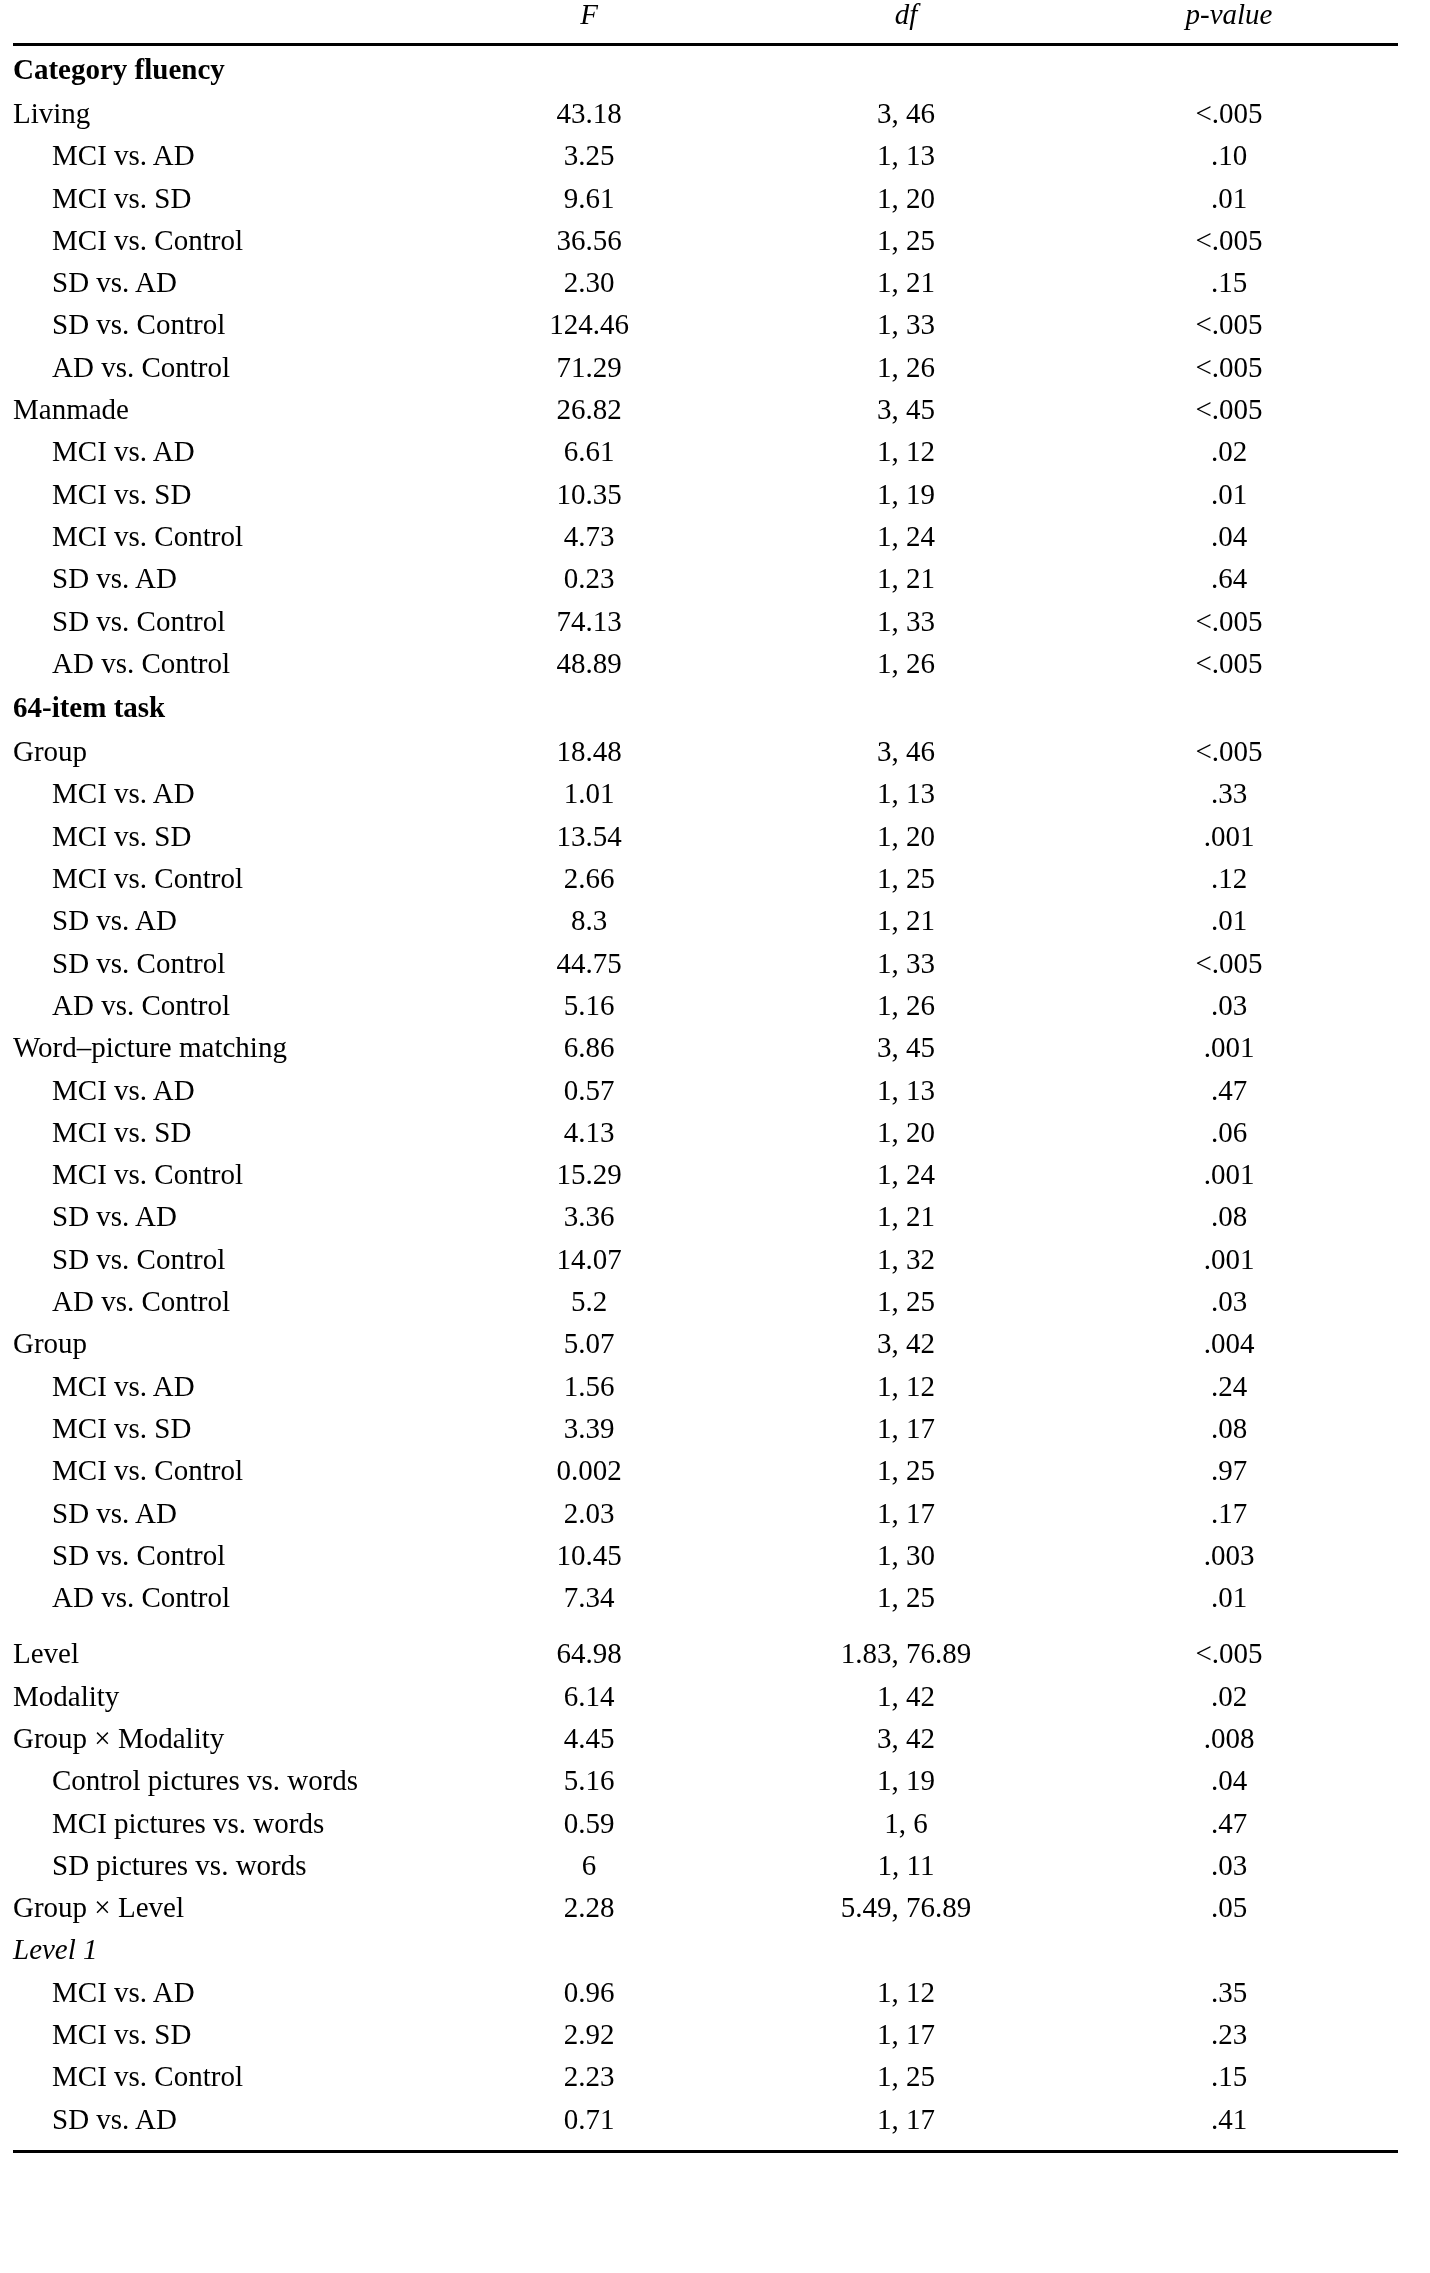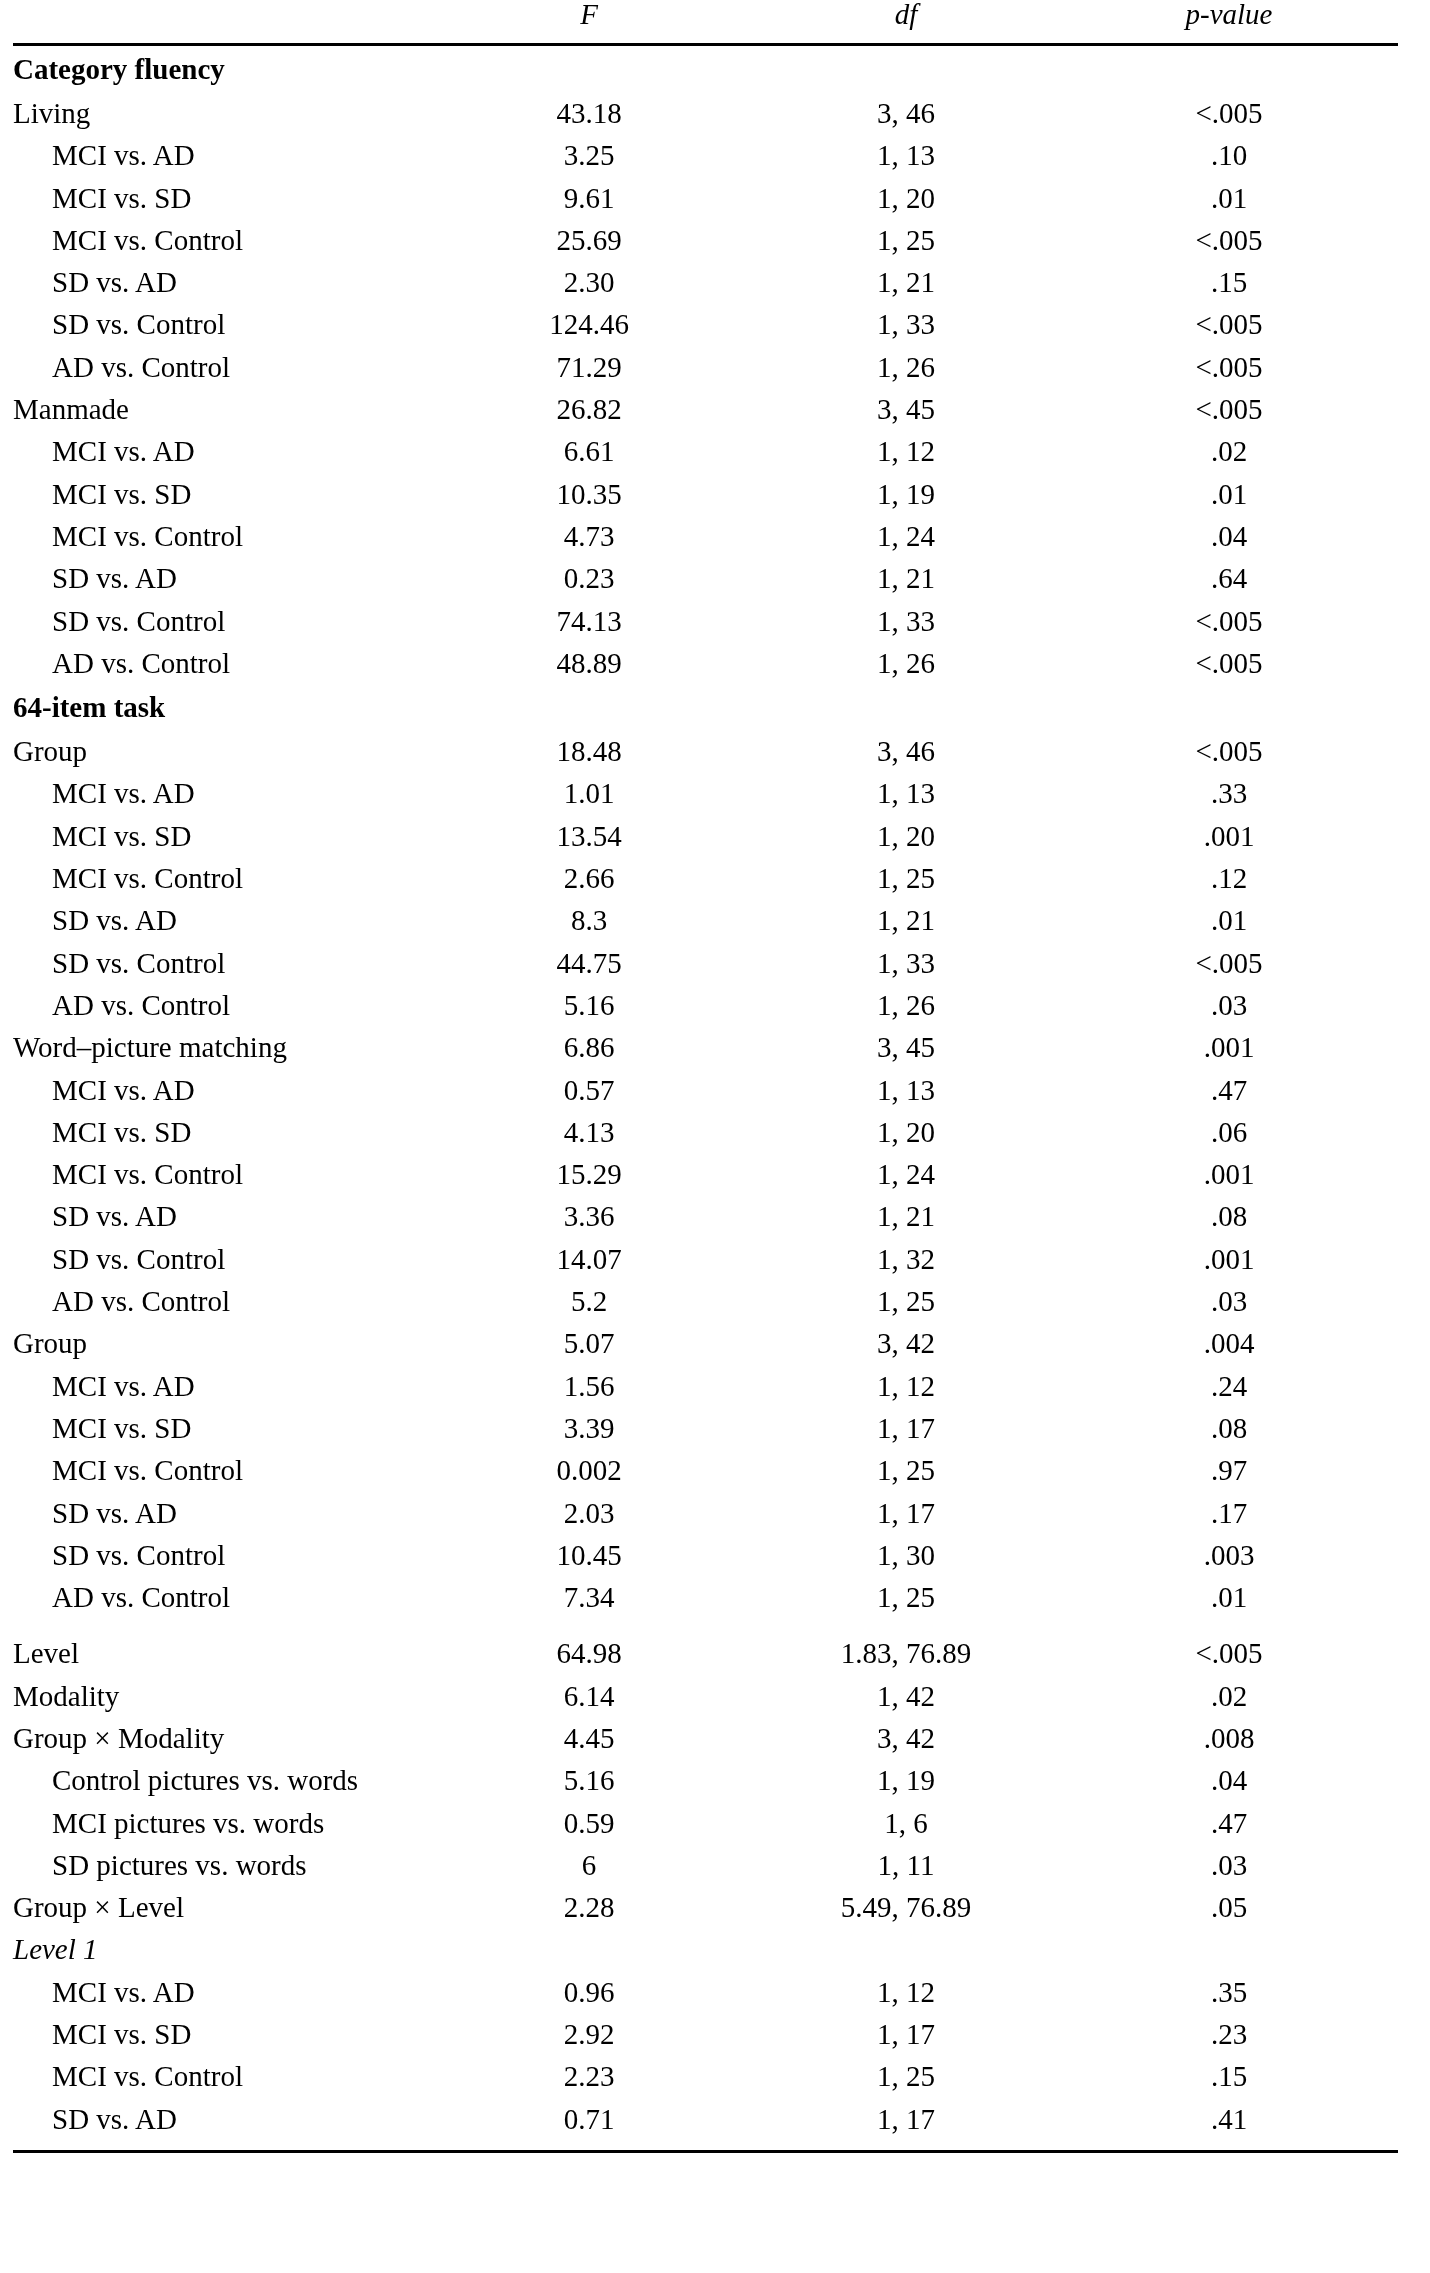--- a/index.html
+++ b/index.html
@@ -142,21 +142,21 @@
           <td class="v-p">.10</td>
         </tr>
         <tr class="">
           <td class="lvl-1">MCI vs. SD</td>
           <td class="v-f">9.61</td>
           <td class="v-df">1, 20</td>
           <td class="v-p">.01</td>
         </tr>
         <tr class="">
           <td class="lvl-1">MCI vs. Control</td>
-          <td class="v-f">25.69</td>
+          <td class="v-f">36.56</td>
           <td class="v-df">1, 25</td>
           <td class="v-p">&lt;.005</td>
         </tr>
         <tr class="">
           <td class="lvl-1">SD vs. AD</td>
           <td class="v-f">2.30</td>
           <td class="v-df">1, 21</td>
           <td class="v-p">.15</td>
         </tr>
         <tr class="">

